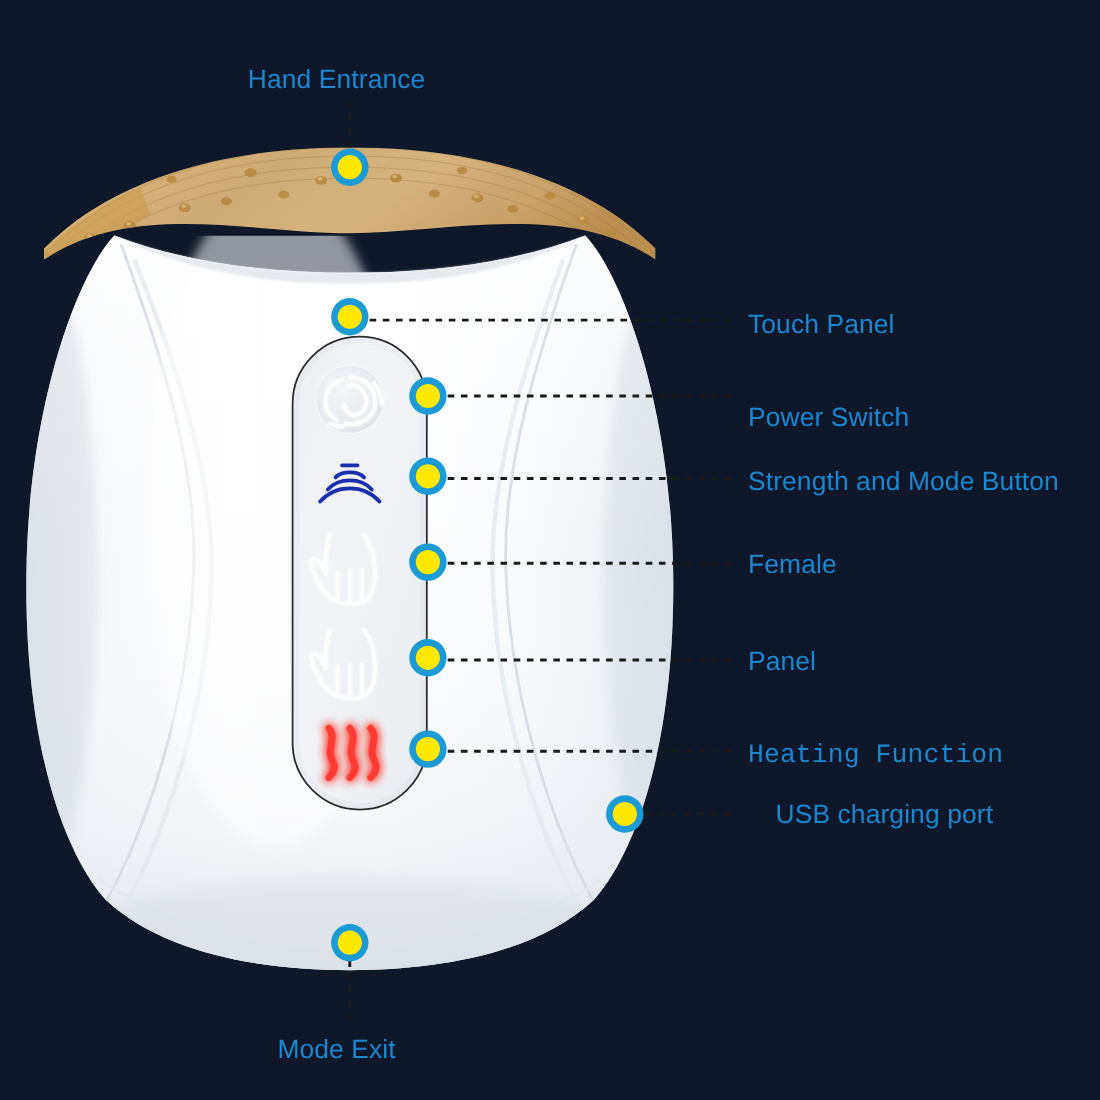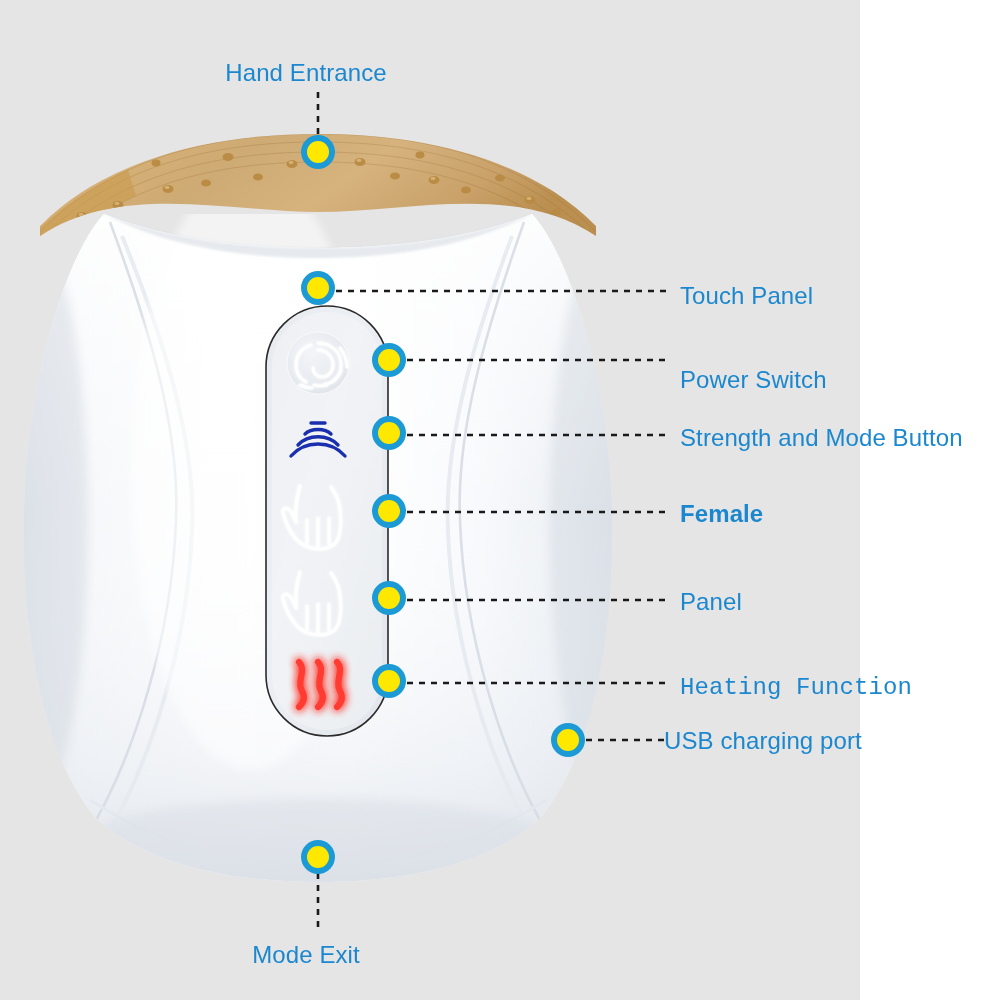--- a/index.html
+++ b/index.html
@@ -9,23 +9,23 @@
     background: #ffffff;
   }
   body {
     width: 1000px;
     height: 1000px;
     font-family: "Liberation Sans", sans-serif;
     overflow: hidden;
   }
   #stage {
     position: relative;
-    width: 860px;
+    width: 1000px;
     height: 1000px;
-    background: #e5e5e5;
+    background: #0f172a;
   }
   #diagram-svg {
     position: absolute;
     left: 0;
     top: 0;
     width: 1000px;
     height: 1000px;
   }
   .callout-label {
     position: absolute;
@@ -325,23 +325,23 @@
   </svg>
 
   <div class="callout-label center" style="left:306px; top:73px;">Hand Entrance</div>
 
   <div class="callout-label right" style="left:680px; top:296px;">Touch Panel</div>
 
   <div class="callout-label right" style="left:680px; top:380px;">Power Switch</div>
 
   <div class="callout-label right" style="left:680px; top:438px;">Strength and Mode Button</div>
 
-  <div class="callout-label right" style="left:680px; top:514px;font-weight:bold;">Female</div>
+  <div class="callout-label right" style="left:680px; top:514px;">Female</div>
 
   <div class="callout-label right" style="left:680px; top:602px;">Panel</div>
 
   <div class="callout-label right" style="left:680px; top:688px;font-family:Liberation Mono, monospace;">Heating Function</div>
 
-  <div class="callout-label right" style="left:664px; top:741px;">USB charging port</div>
+  <div class="callout-label right" style="left:705px; top:741px;">USB charging port</div>
 
   <div class="callout-label center" style="left:306px; top:955px;">Mode Exit</div>
 
 </div>
 
 </body></html>

